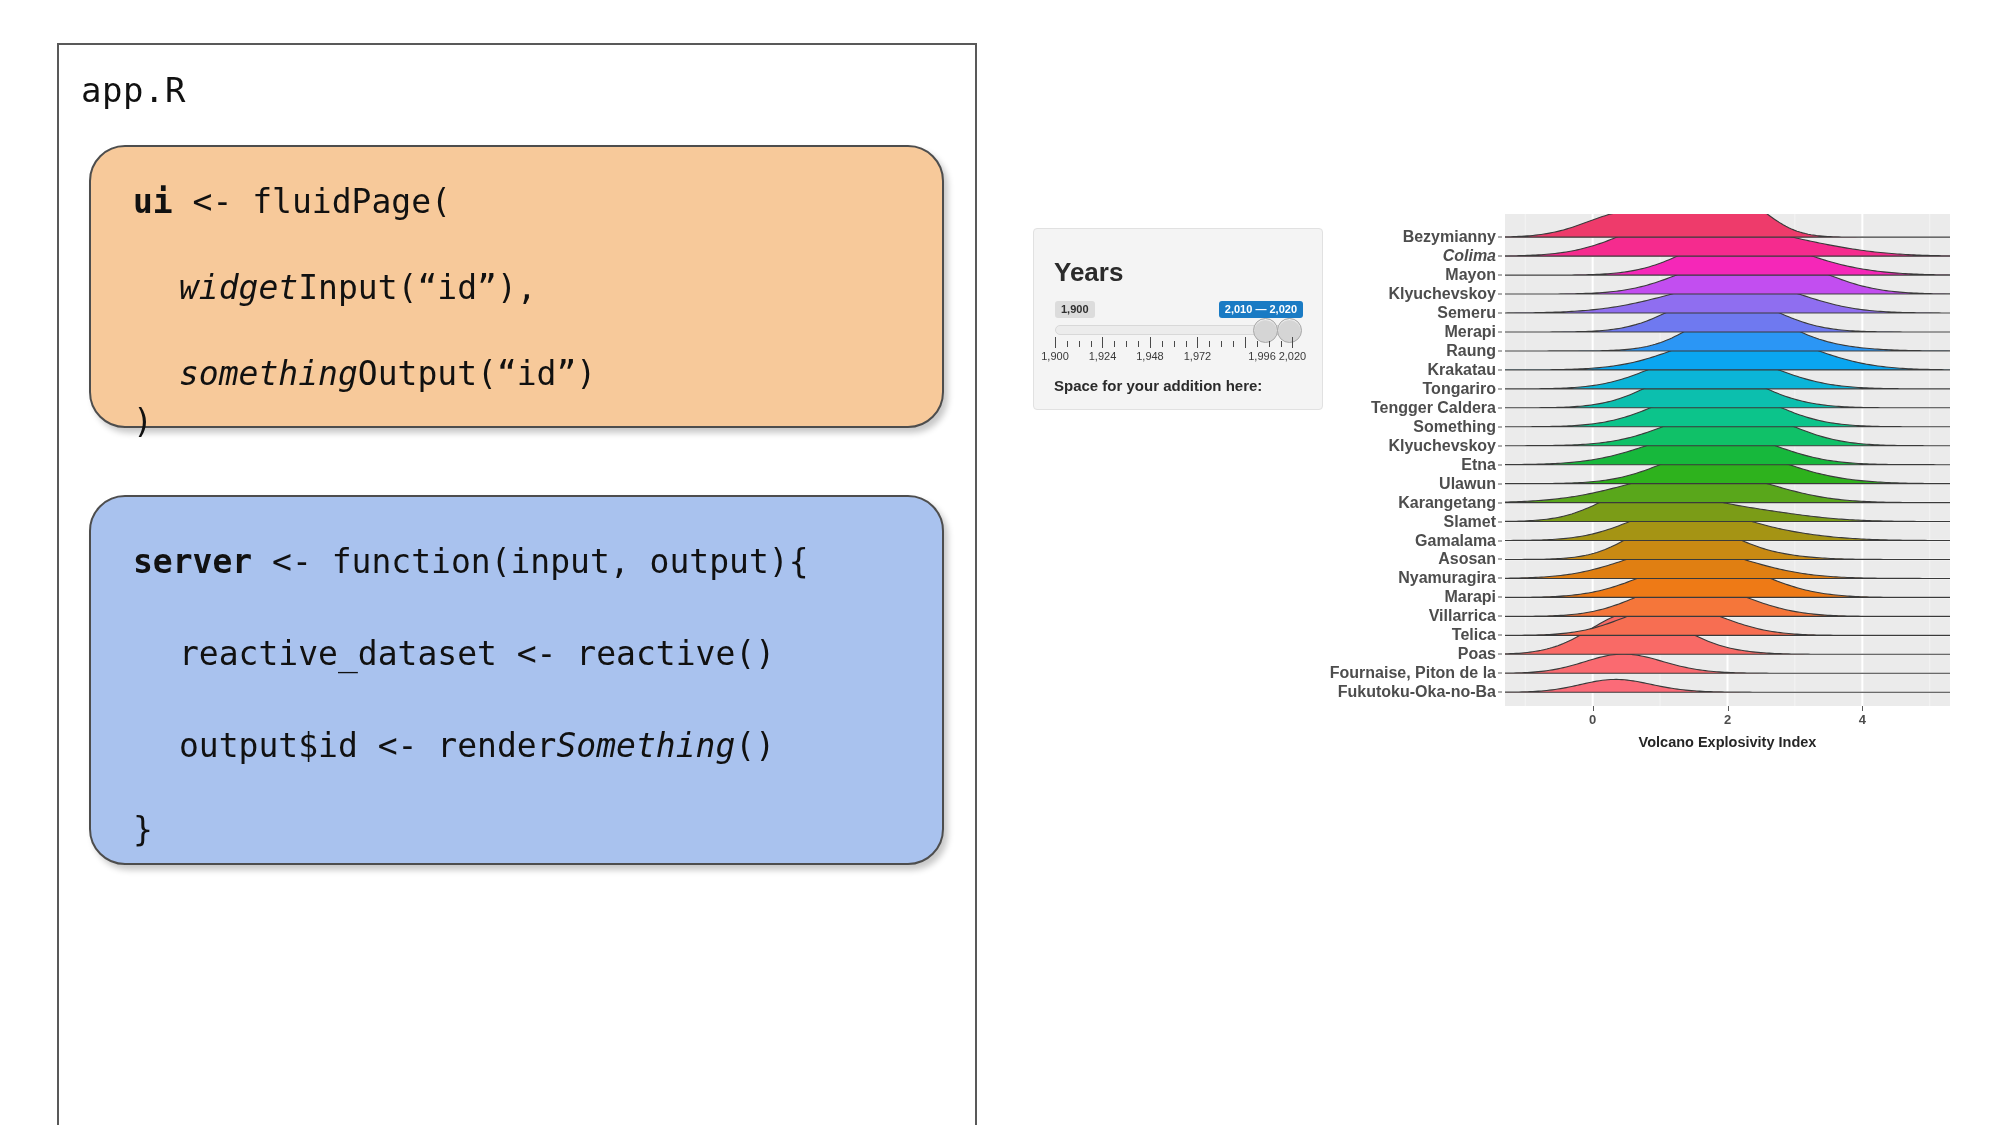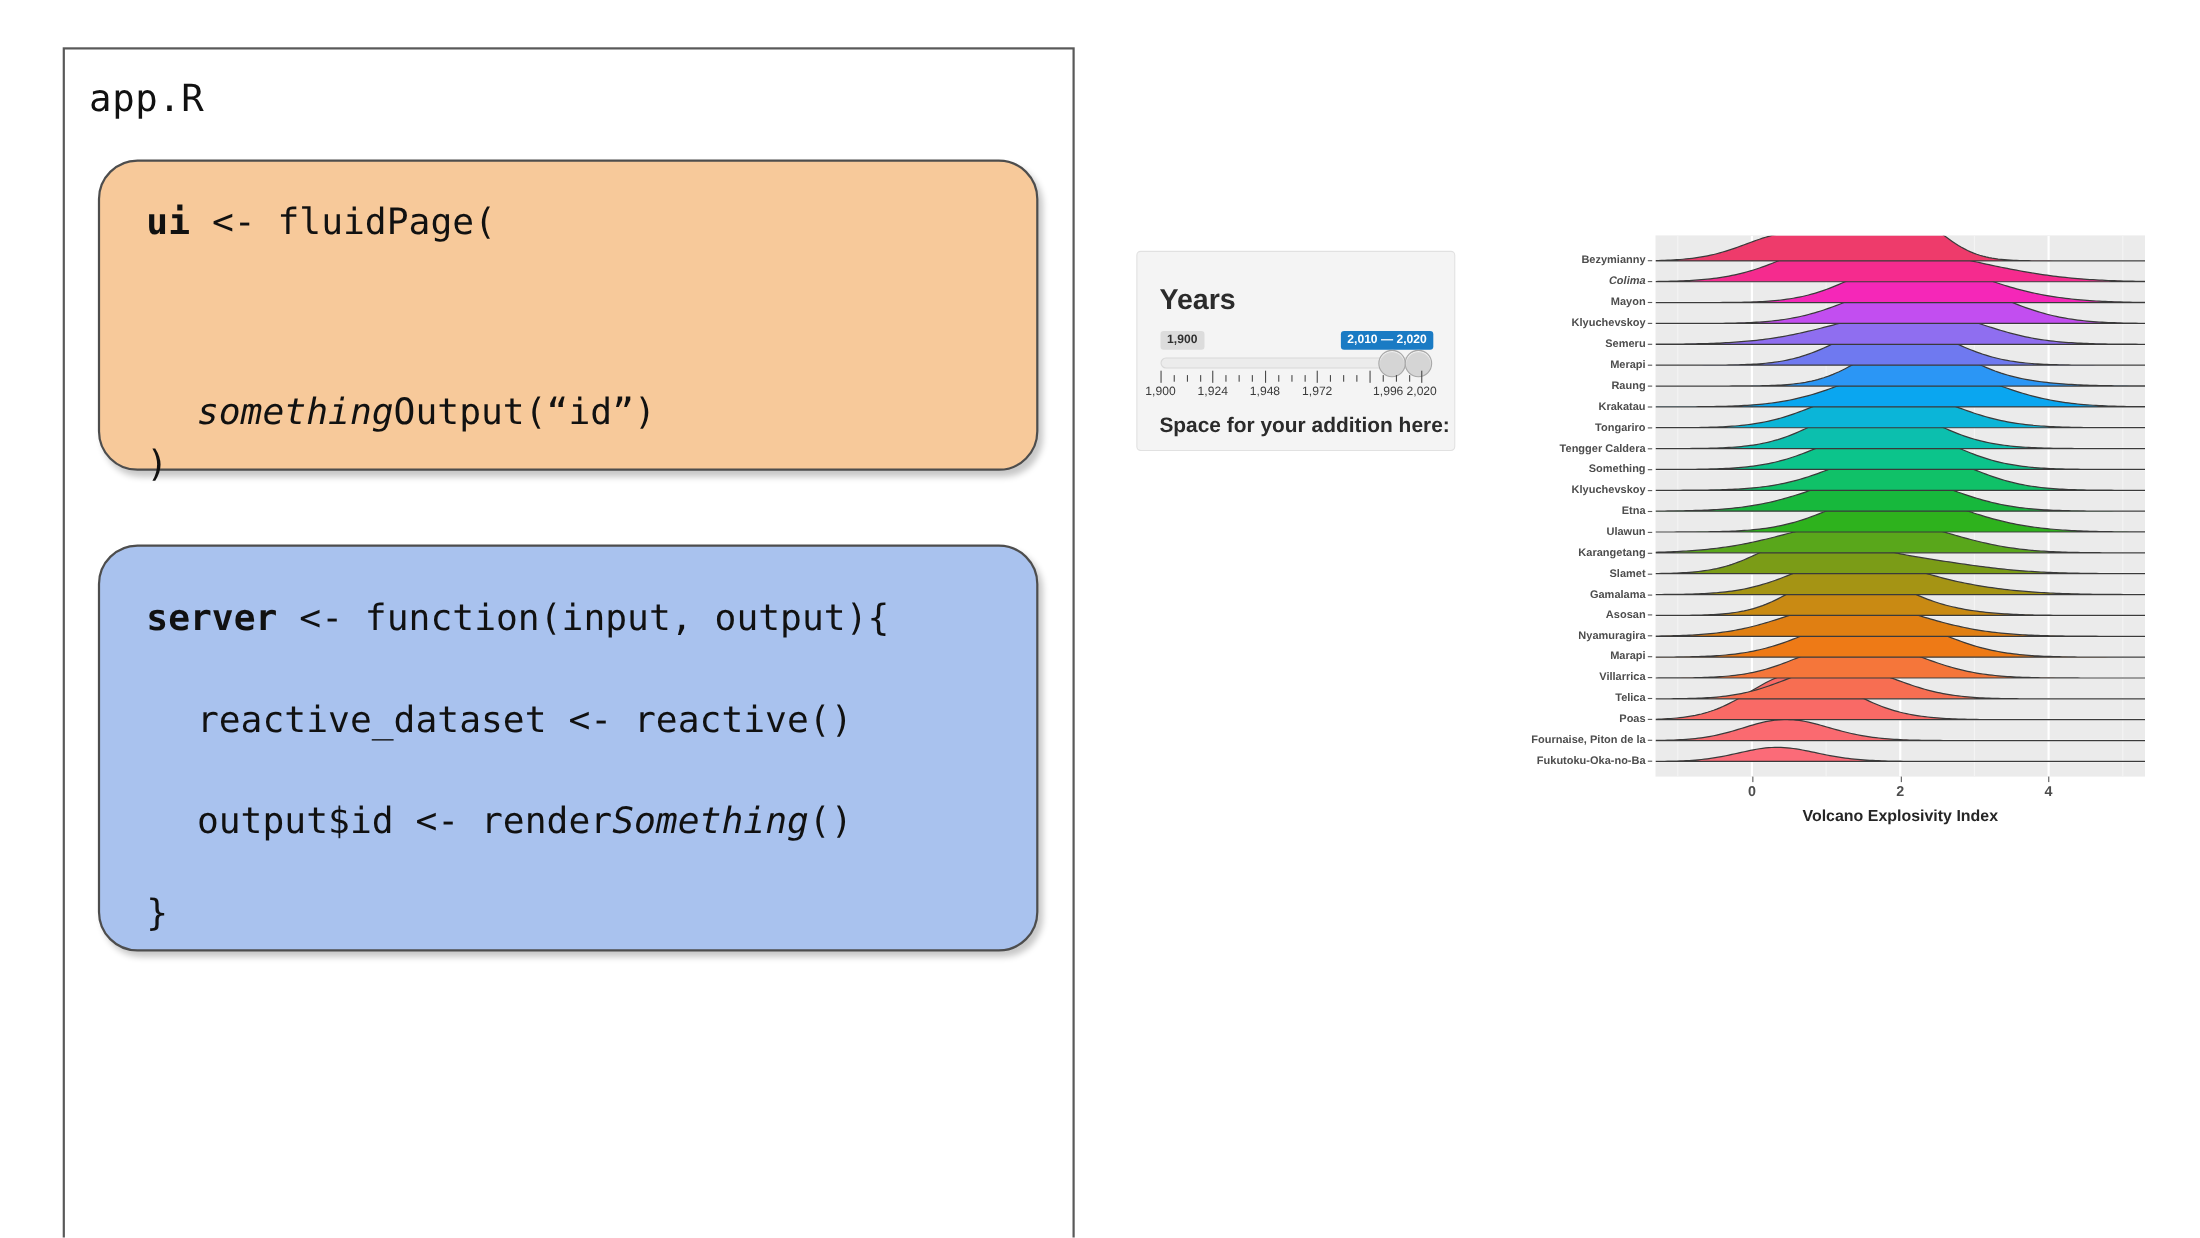--- a/index.html
+++ b/index.html
@@ -201,21 +201,21 @@
     top: 0;
     font-size: 11px;
     color: #3a3a3a;
     transform: translateX(-50%);
     white-space: nowrap;
   }
   #space-note {
     position: absolute;
     left: 20px;
     top: 148px;
-    font-size: 19px;
+    font-size: 15px;
     font-weight: bold;
     color: #2b2b2b;
     white-space: nowrap;
   }
 
   
   #plot-area {
     position: absolute;
     left: 330px;
     top: 36px;
@@ -225,21 +225,21 @@
   #plot-ylabels {
     position: absolute;
     left: 0px;
     top: 0px;
     width: 152px;
     height: 492px;
   }
   .ylabel {
     position: absolute;
     right: 6px;
-    font-size: 10px;
+    font-size: 16px;
     font-weight: bold;
     color: #4d4d4d;
     white-space: nowrap;
     transform: translateY(-50%);
     text-align: center;
   }
   .ytick {
     position: absolute;
     right: 0px;
     width: 4px;
@@ -298,20 +298,21 @@
   }
 </style>
 </head>
 <body>
 
 <div id="appr-card">
   <div id="appr-title">app.R</div>
 
   <div id="ui-block" class="code-block" style="background: rgb(247, 201, 154);">
     <div class="code-line" id="ui-l1"><b>ui</b> &lt;- fluidPage(</div>
+    <div class="code-line ind1" id="ui-l2"><i>widget</i>Input(“id”),</div>
     <div class="code-line ind1" id="ui-l3"><i>something</i>Output(“id”)</div>
     <div class="code-line" id="ui-l4">)</div>
   </div>
 
   <div id="server-block" class="code-block" style="background: rgb(169, 194, 238);">
     <div class="code-line" id="sv-l1"><b>server</b> &lt;- function(input, output){</div>
     <div class="code-line ind1" id="sv-l2">reactive_dataset &lt;- reactive()</div>
     <div class="code-line ind1" id="sv-l3">output$id &lt;- render<i>Something</i>()</div>
     <div class="code-line" id="sv-l4">}</div>
   </div>

